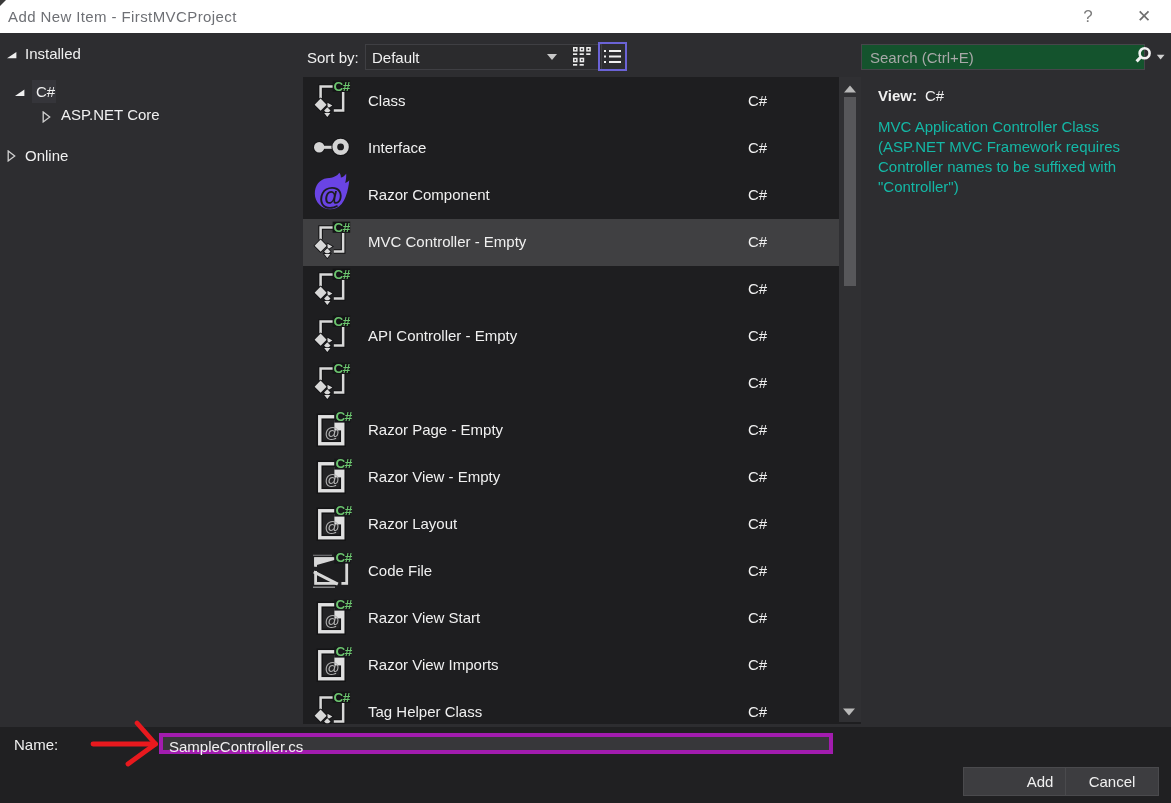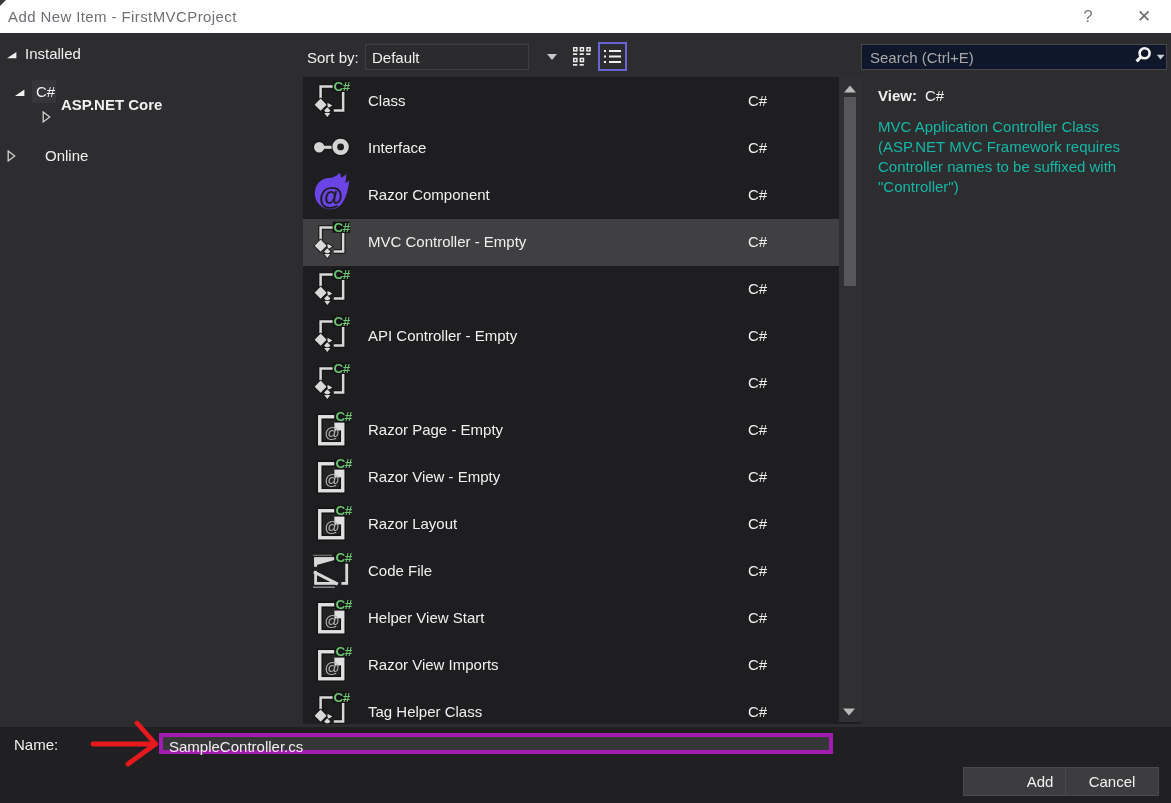--- a/index.html
+++ b/index.html
@@ -19,27 +19,27 @@
 .row.sel { background:#404042; }
 .rowlabel { position:absolute; left:65px; top:14px; font-size:15px; color:#f0f0f0; }
 .rowcs { position:absolute; left:445px; top:14px; font-size:15px; color:#f0f0f0; }
 .rowicon { position:absolute; left:7px; top:0px; }
 
 #sbtrack { left:839px; top:77px; width:22px; height:645px; background:#303033; }
 #sbthumb { left:844px; top:97px; width:12px; height:189px; background:#57575a; }
 
 .uitext { font-size:15px; color:#f0f0f0; }
 #sortlabel { left:307px; top:49px; }
-#sortbox { left:365px; top:44px; width:164px; height:26px; background:#2b2b2d; border:1px solid #3f3f43; }
+#sortbox { left:365px; top:44px; width:237px; height:26px; background:#2b2b2d; border:1px solid #3f3f43; }
 #sortval { position:absolute; left:6px; top:4px; font-size:15px; color:#f0f0f0; }
 #sortarrow { left:547px; top:54px; width:0; height:0; border-left:5px solid transparent; border-right:5px solid transparent; border-top:6px solid #c8c8c8; }
 #gridbtn { left:573px; top:47px; width:19px; height:19px; }
 #listbtn { left:598px; top:42px; width:29px; height:29px; border:2px solid #6b63d6; }
 
-#searchbox { left:861px; top:44px; width:306px; height:26px; background:#0f172a; border:1px solid #46464a; }
+#searchbox { left:861px; top:44px; width:284px; height:26px; background:#14532d; border:1px solid #46464a; }
 #searchph { position:absolute; left:8px; top:4px; font-size:15px; color:#a8a8a8; }
 
 #typelabel { left:878px; top:87px; font-size:15px; font-weight:bold; color:#f0f0f0; }
 #typeval { left:925px; top:87px; font-size:15px; color:#f0f0f0; }
 #desc { left:878px; top:117px; width:252px; font-size:15px; line-height:20px; color:#14b8a6; }
 
 #namelabel { left:14px; top:736px; font-size:15px; color:#f0f0f0; }
 #namefield { left:159px; top:733px; width:674px; height:21px; background:#37373a; border:4px solid #a21caf; }
 #nameval { position:absolute; left:6px; top:1px; font-size:15px; color:#f0f0f0; }
 .btn { height:29px; background:#3d3d40; border:1px solid #4a4a4d; color:#f0f0f0; font-size:15px; text-align:center; line-height:27px; }
@@ -63,25 +63,25 @@
   </svg>
 <div class="abs treetxt" style="left:25px; top:45px;">Installed</div>
 <div class="abs" style="left:32px; top:80px; width:24px; height:23px; background:#35353a;"></div>
 <svg class="abs" style="left:15px; top:89px;" width="10" height="8">
     <path d="M9.4,0.5 L9.4,7 L0,7 Z" fill="#efefef"></path>
   </svg>
 <div class="abs treetxt" style="left:36px; top:83px;">C#</div>
 <svg class="abs" style="left:42px; top:111px;" width="9" height="12">
     <path d="M1.2,0.9 L7.7,5.9 L1.2,10.9 Z" fill="none" stroke="#d0d0d0" stroke-width="1.3"></path>
   </svg>
-<div class="abs treetxt" style="left:61px; top:96px;font-weight:bold;">ASP.NET Core</div>
+<div class="abs treetxt" style="left:61px; top:106px;">ASP.NET Core</div>
 <svg class="abs" style="left:7px; top:150px;" width="9" height="12">
     <path d="M1.2,0.9 L7.7,5.9 L1.2,10.9 Z" fill="none" stroke="#d0d0d0" stroke-width="1.3"></path>
   </svg>
-<div class="abs treetxt" style="left:25px; top:147px;margin-left:20px;">Online</div>
+<div class="abs treetxt" style="left:25px; top:147px;">Online</div>
 
 <div id="sortlabel" class="abs uitext">Sort by:</div>
 <div id="sortbox" class="abs">
     <div id="sortval">Default</div>
   </div>
 <div id="sortarrow" class="abs"></div>
 <svg id="gridbtn" class="abs" width="19" height="19" viewBox="0 0 19 19">
   <g fill="#ececec">
     <rect x="0" y="0" width="4.6" height="4.6"></rect>
       <rect x="6.6" y="0" width="4.6" height="4.6"></rect>
@@ -305,21 +305,21 @@
     </div>
 <div class="row" style="top:518px;">
       <svg class="rowicon" width="44" height="47" viewBox="0 0 44 47">
 <rect x="9.75" y="9.75" width="23" height="27" fill="#232325" stroke="#141416" stroke-width="6.4"></rect>
 <rect x="9.75" y="9.75" width="23" height="27" fill="none" stroke="#e0e0e0" stroke-width="3.4"></rect>
 <rect x="24.4" y="13" width="9.4" height="10.4" fill="#e0e0e0"></rect>
 <text x="14.6" y="30.6" font-family="Liberation Sans" font-size="15" fill="#b4b4b4">@</text>
 <rect x="24.2" y="4.6" width="16.4" height="11" fill="#17171a"></rect>
 <text x="25.4" y="14.4" font-family="Liberation Sans" font-size="13.5" font-weight="bold" fill="#6cc56f" letter-spacing="-0.5">C#</text>
 </svg>
-      <div class="rowlabel">Helper View Start</div>
+      <div class="rowlabel">Razor View Start</div>
       <div class="rowcs">C#</div>
     </div>
 <div class="row" style="top:565px;">
       <svg class="rowicon" width="44" height="47" viewBox="0 0 44 47">
 <rect x="9.75" y="9.75" width="23" height="27" fill="#232325" stroke="#141416" stroke-width="6.4"></rect>
 <rect x="9.75" y="9.75" width="23" height="27" fill="none" stroke="#e0e0e0" stroke-width="3.4"></rect>
 <rect x="24.4" y="13" width="9.4" height="10.4" fill="#e0e0e0"></rect>
 <text x="14.6" y="30.6" font-family="Liberation Sans" font-size="15" fill="#b4b4b4">@</text>
 <rect x="24.2" y="4.6" width="16.4" height="11" fill="#17171a"></rect>
 <text x="25.4" y="14.4" font-family="Liberation Sans" font-size="13.5" font-weight="bold" fill="#6cc56f" letter-spacing="-0.5">C#</text>

